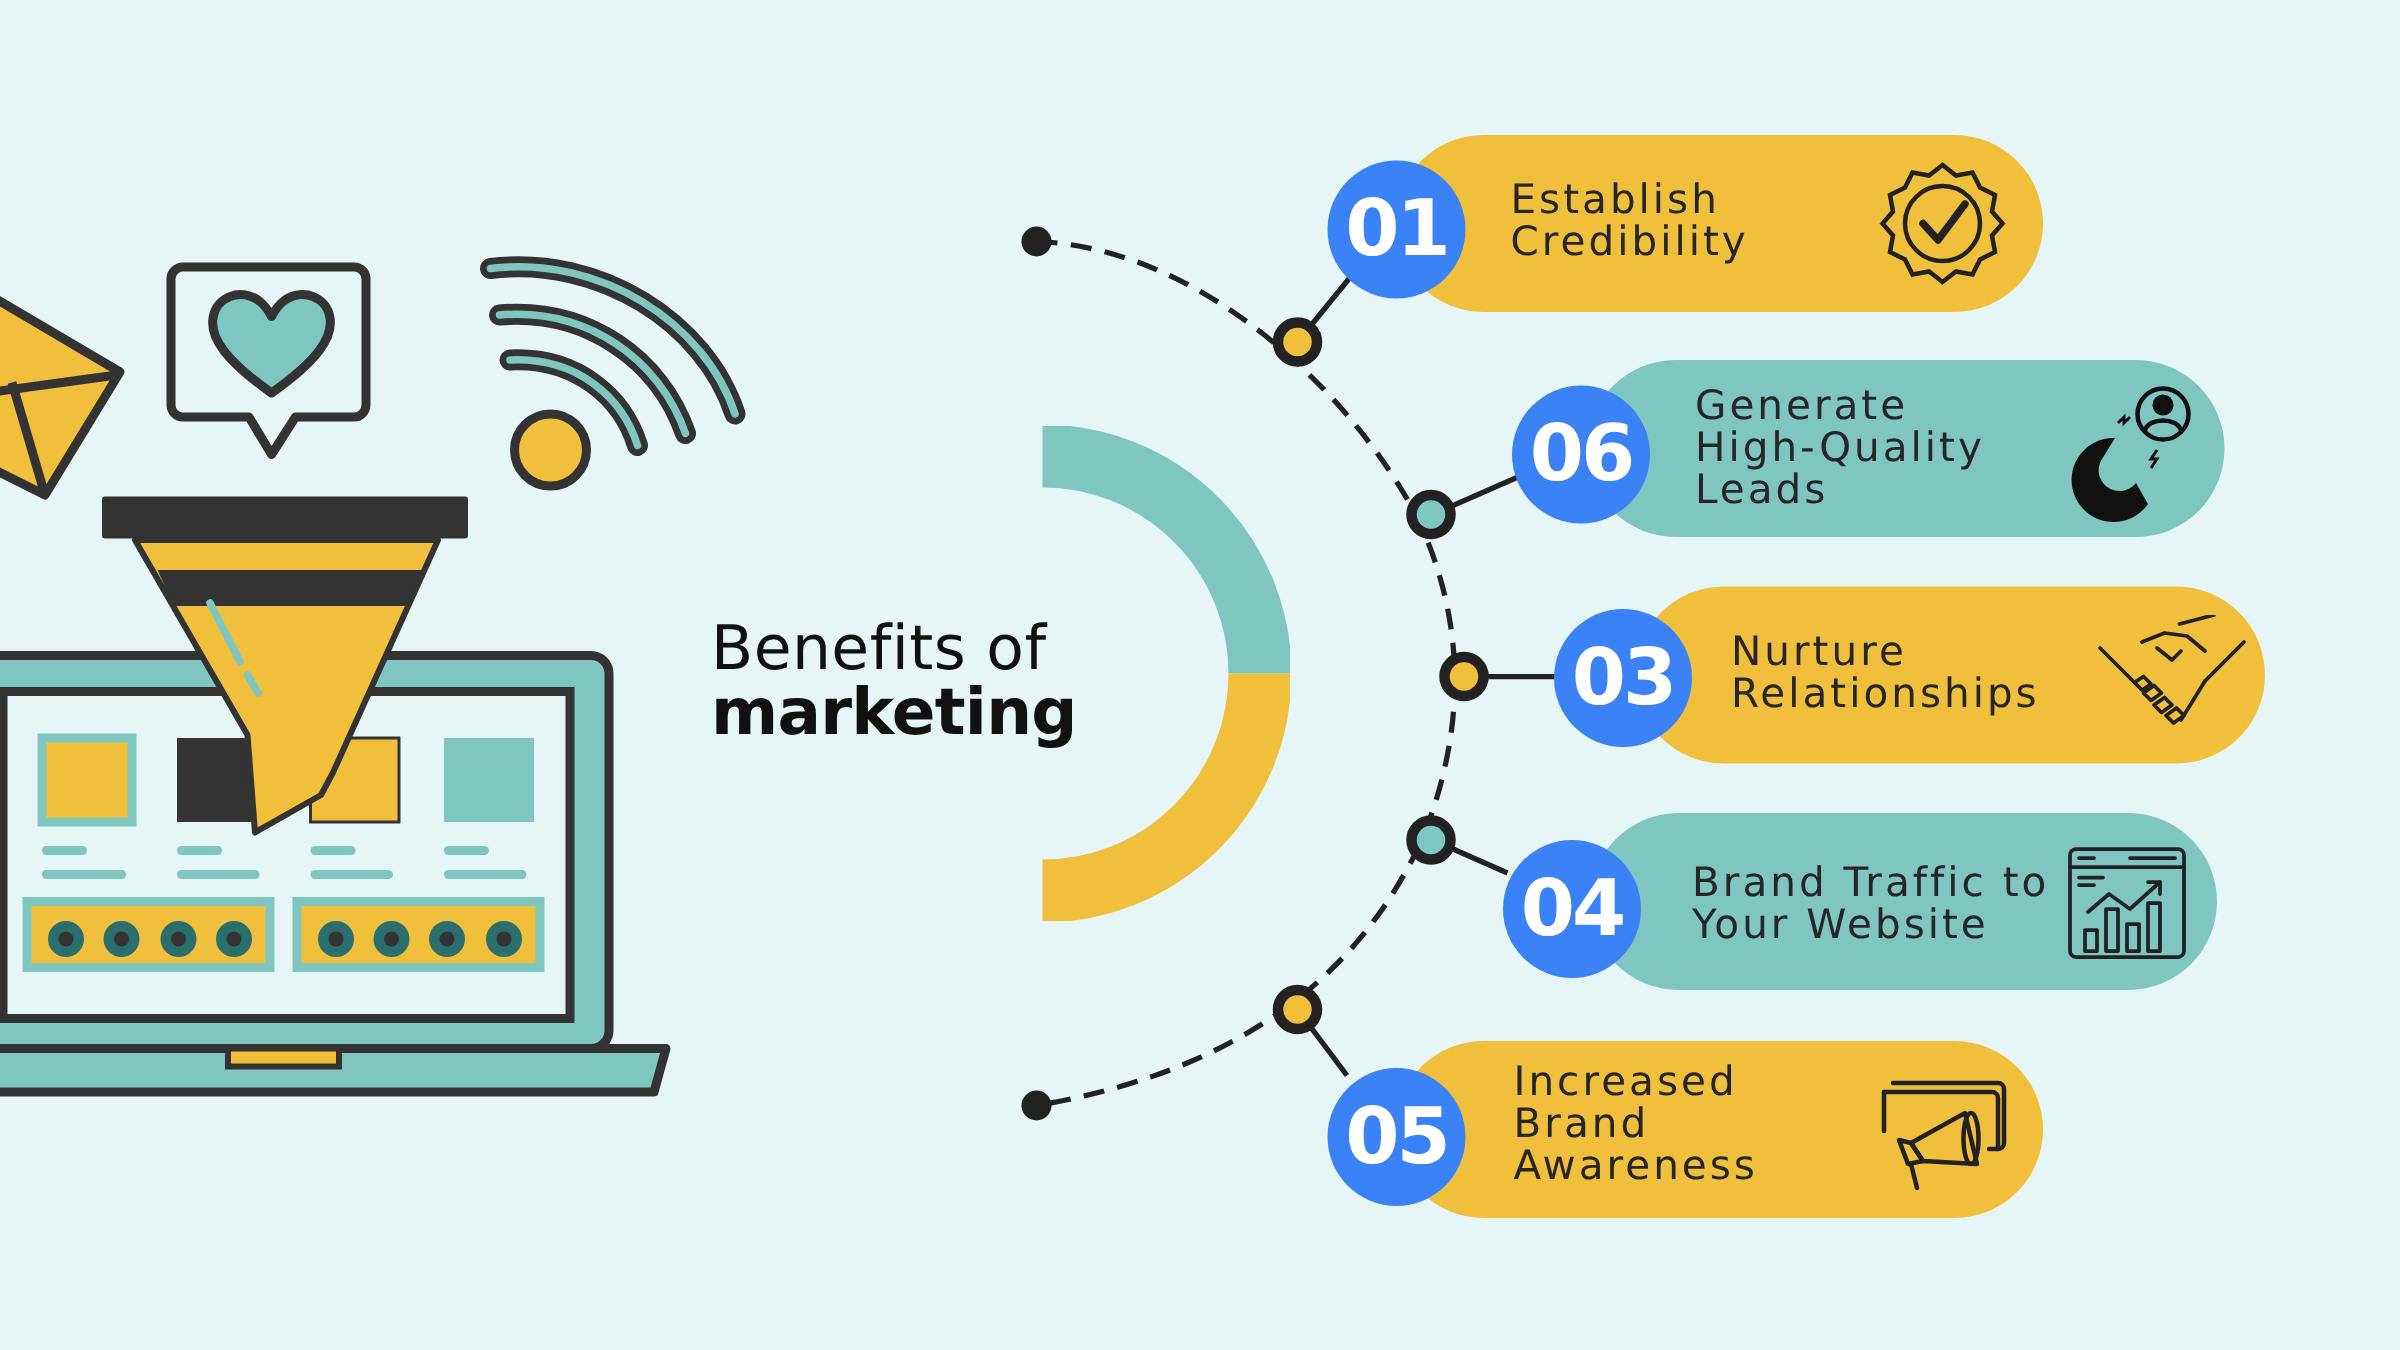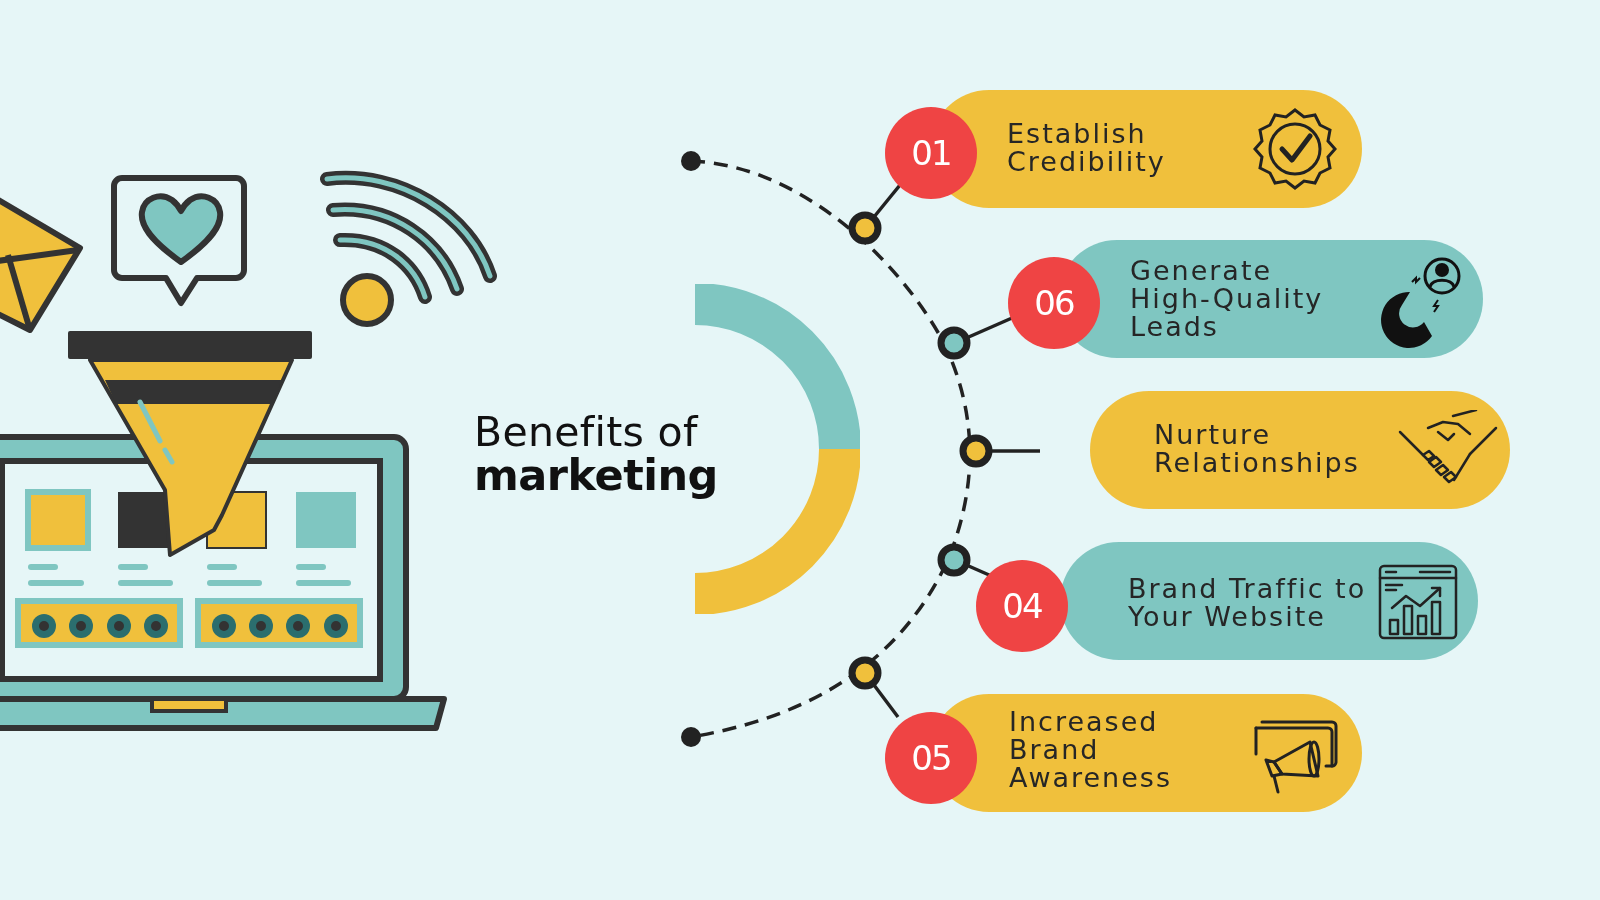--- a/index.html
+++ b/index.html
@@ -7,21 +7,21 @@
   body { background: #e6f6f7; font-family: "DejaVu Sans", "Liberation Sans", sans-serif; position: relative; }
   #canvas { position: absolute; left: 0; top: 0; width: 1600px; height: 900px; }
   .title-block { position: absolute; left: 474px; top: 384px; color: #111; line-height: 1.02; }
   .title-l1 { font-size: 41px; font-weight: 400; letter-spacing: 0.3px; display: block; margin-top: 28px; }
   .title-l2, .title-l3 { font-size: 43px; font-weight: 700; letter-spacing: -0.5px; display: block; }
   .pill { position: absolute; height: 118px; border-radius: 59px; }
   .pill.yellow { background: #f0c03c; }
   .pill.teal { background: #7fc6c1; }
   .pill-label { position: absolute; font-size: 27px; line-height: 28px; letter-spacing: 2px; color: #262626; white-space: nowrap; }
   .pill-label span { display: block; }
-  .num-badge { position: absolute; width: 92px; height: 92px; border-radius: 50%; background: #ef4444; color: #fff; font-size: 34px; font-weight: 400; display: flex; align-items: center; justify-content: center; letter-spacing: -2px; }
+  .num-badge { position: absolute; width: 92px; height: 92px; border-radius: 50%; background: #3b82f6; color: #fff; font-size: 52px; font-weight: 700; display: flex; align-items: center; justify-content: center; letter-spacing: -2px; }
   .pill-icon { position: absolute; }
 </style>
 </head>
 <body>
 
 <div id="canvas">
 
   <svg style="position:absolute;left:0;top:0" width="520" height="740" viewBox="0 0 520 740">
 
     <g stroke="#333" stroke-width="6" stroke-linejoin="round">
@@ -151,41 +151,42 @@
   <svg class="pill-icon" style="left:1372px;top:252px" width="96" height="96" viewBox="0 0 96 96">
     <path d="M38,40 A28,28 0 1 0 60,84 L52,70 A13,13 0 1 1 30,53 Z" fill="#111"></path>
     <circle cx="70" cy="24" r="17" fill="none" stroke="#111" stroke-width="3"></circle>
     <circle cx="70" cy="18" r="7" fill="#111"></circle>
     <path d="M58,35 C60,26 80,26 82,35" fill="none" stroke="#111" stroke-width="3"></path>
     <path d="M40,30 l4,-4 l0,4 l4,-4" fill="none" stroke="#111" stroke-width="2"></path>
     <path d="M66,48 l-4,6 l4,0 l-4,6" fill="none" stroke="#111" stroke-width="2"></path>
   </svg>
 
   <div class="pill yellow" style="left:1090px;top:391px;width:420px;"></div>
+  <div class="num-badge" style="left:1036px;top:406px;">03</div>
   <div class="pill-label" style="left:1154px;top:421px;">
     <span>Nurture</span>
     <span>Relationships</span>
   </div>
   <svg class="pill-icon" style="left:1398px;top:410px" width="100" height="80" viewBox="0 0 100 80">
     <g fill="none" stroke="#222" stroke-width="2.5" stroke-linecap="round" stroke-linejoin="round">
       <path d="M2,22 L25,45"></path>
       <path d="M98,18 L72,44"></path>
       <path d="M55,6 L78,0"></path>
       <path d="M30,18 L45,12 L60,14 L72,24"></path>
       <path d="M40,22 L50,30 L56,24"></path>
       <path d="M25,45 l6,-4 l5,5 l-6,4 Z"></path>
       <path d="M31,52 l7,-5 l5,5 l-7,5 Z"></path>
       <path d="M38,60 l7,-5 l5,5 l-7,5 Z"></path>
       <path d="M46,67 l7,-5 l5,5 l-7,5 Z"></path>
       <path d="M56,70 L72,44"></path>
     </g>
   </svg>
 
   <div class="pill teal" style="left:1060px;top:542px;width:418px;"></div>
-  <div class="num-badge" style="left:976px;top:560px;">04</div>
+  <div class="num-badge" style="left:1002px;top:560px;">04</div>
   <div class="pill-label" style="left:1128px;top:575px;">
     <span>Brand Traffic to</span>
     <span>Your Website</span>
   </div>
   <svg class="pill-icon" style="left:1378px;top:564px" width="80" height="76" viewBox="0 0 80 76">
     <g fill="none" stroke="#222" stroke-width="2.5" stroke-linecap="round" stroke-linejoin="round">
       <rect x="2" y="2" width="76" height="72" rx="4"></rect>
       <line x1="2" y1="14" x2="78" y2="14"></line>
       <line x1="8" y1="8" x2="18" y2="8"></line>
       <line x1="42" y1="8" x2="72" y2="8"></line>

